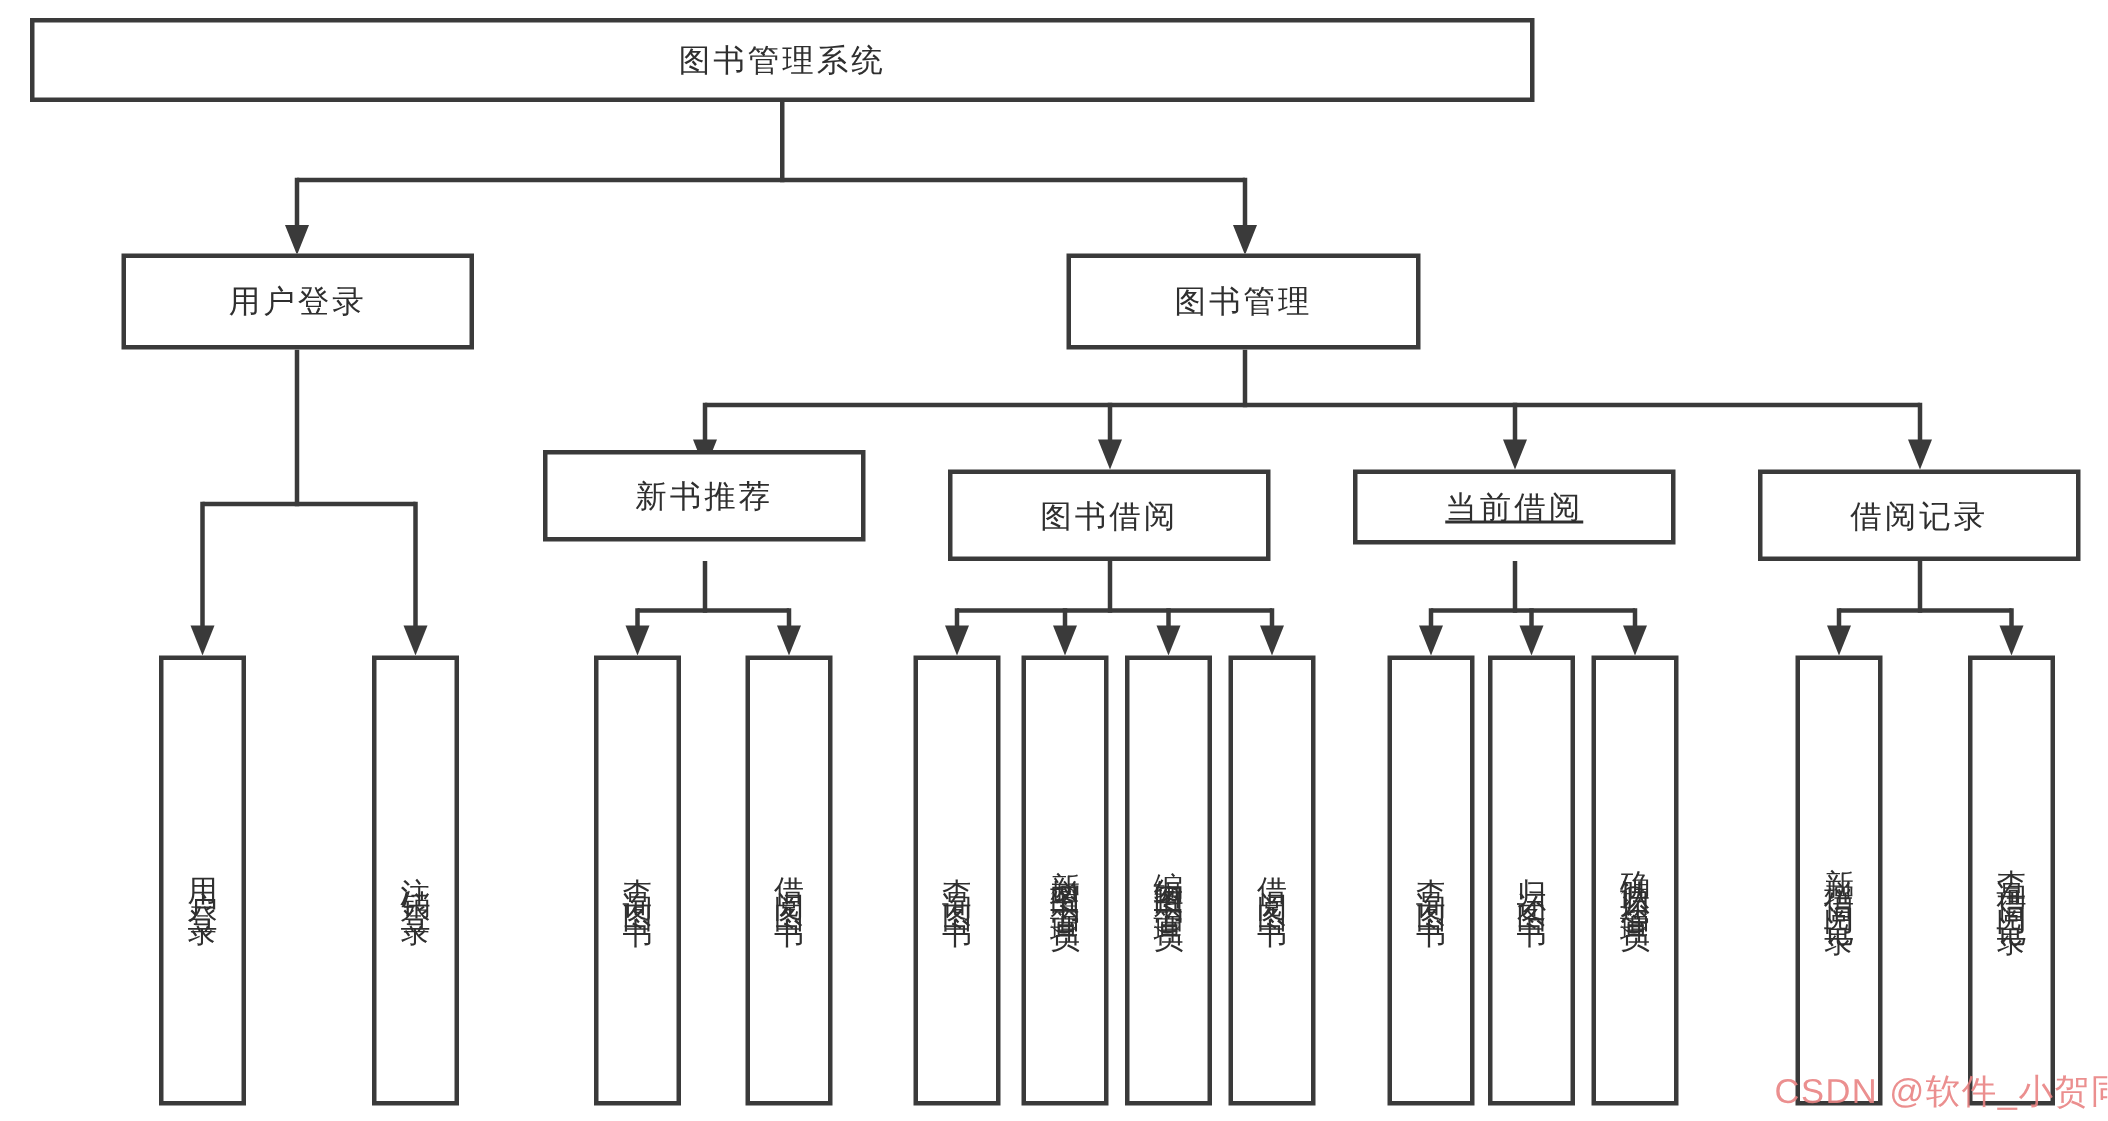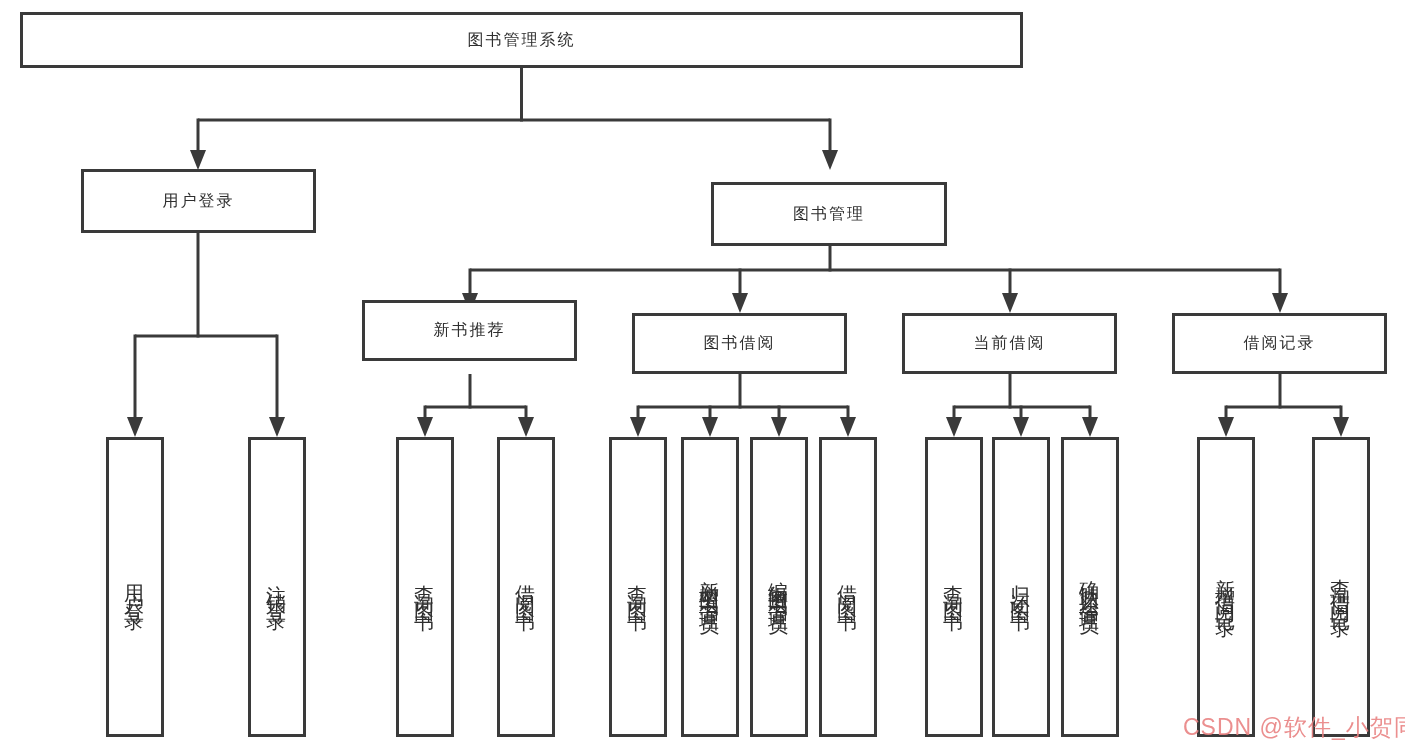--- a/index.html
+++ b/index.html
@@ -8,21 +8,21 @@
     position:relative; width:1405px; height:747px; background:#ffffff;
     font-family:"Liberation Sans", sans-serif; overflow:hidden;
   }
   .canvas svg{position:absolute;left:0;top:0;}
   .canvas svg line{stroke:var(--line);stroke-width:3;}
   .canvas svg polygon{fill:var(--line);}
   .hnode{
     position:absolute; box-sizing:border-box;
     border:3px solid var(--line); background:#ffffff;
     display:flex; align-items:center; justify-content:center;
-    font-size:16px; letter-spacing:2px; color:var(--text);
+    font-size:21px; letter-spacing:2px; color:var(--text);
     z-index:2;
   }
   .vnode{
     position:absolute; box-sizing:border-box;
     top:437px; width:58px; height:300px;
     border:3px solid var(--line); background:#ffffff;
     display:flex; align-items:center; justify-content:center;
     writing-mode:vertical-rl; text-orientation:mixed;
     font-size:20px; letter-spacing:9px; color:var(--text);
     z-index:2;
@@ -96,25 +96,25 @@
     <line x1="1226" y1="407" x2="1341" y2="407"></line>
     <line x1="1226" y1="405.5" x2="1226" y2="419"></line>
     <polygon points="1218,417 1234,417 1226,437"></polygon>
     <line x1="1341" y1="405.5" x2="1341" y2="419"></line>
     <polygon points="1333,417 1349,417 1341,437"></polygon>
   </svg>
 
   <div class="hnode" style="left:20px;top:12px;width:1003px;height:56px;">图书管理系统</div>
 
   <div class="hnode" style="left:81px;top:169px;width:235px;height:64px;">用户登录</div>
-  <div class="hnode" style="left:711px;top:169px;width:236px;height:64px;margin-top:13px;">图书管理</div>
+  <div class="hnode" style="left:711px;top:169px;width:236px;height:64px;">图书管理</div>
 
   <div class="hnode" style="left:362px;top:300px;width:215px;height:61px;">新书推荐</div>
   <div class="hnode" style="left:632px;top:313px;width:215px;height:61px;">图书借阅</div>
-  <div class="hnode" style="left:902px;top:313px;width:215px;height:61px;">当前借阅</div>
+  <div class="hnode" style="left:902px;top:313px;width:215px;height:50px;text-decoration:underline;">当前借阅</div>
   <div class="hnode" style="left:1172px;top:313px;width:215px;height:61px;">借阅记录</div>
 
   <div class="vnode" style="left:106px;">用户登录</div>
   <div class="vnode" style="left:248px;">注销登录</div>
 
   <div class="vnode" style="left:396px;">查询图书</div>
   <div class="vnode" style="left:497px;">借阅图书</div>
 
   <div class="vnode" style="left:609px;">查询图书</div>
   <div class="vnode" style="left:681px;letter-spacing:5px;">新增图书（管理员）</div>

